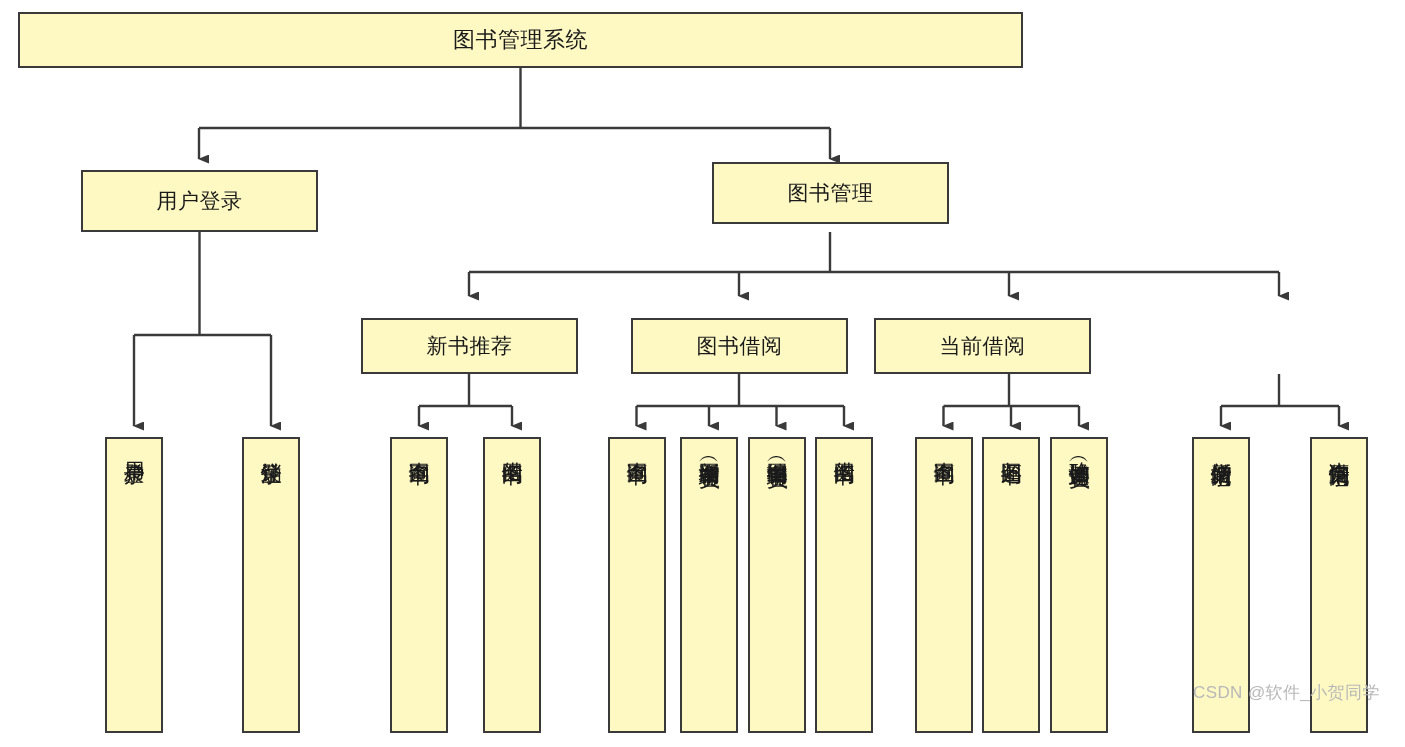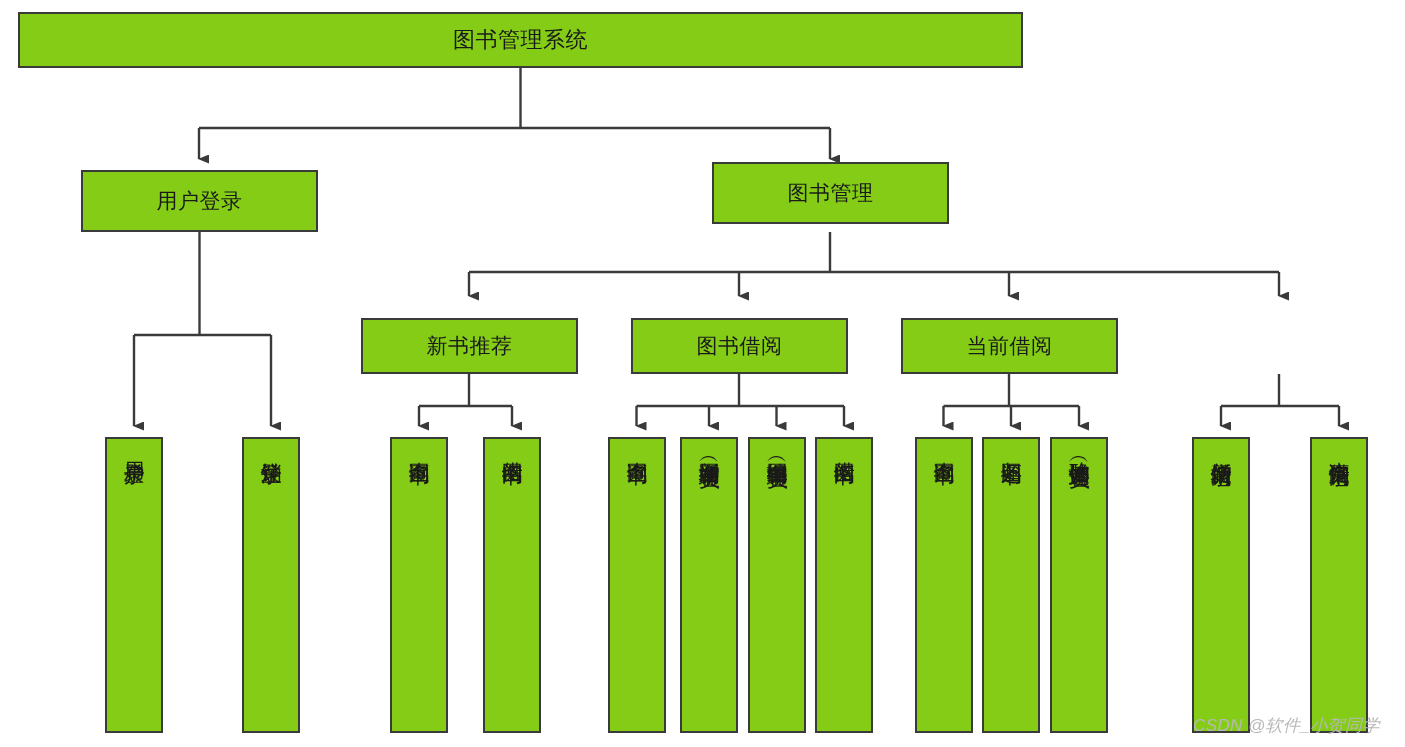--- a/index.html
+++ b/index.html
@@ -21,21 +21,21 @@
   #diagram-svg {
     position: absolute;
     left: 0;
     top: 0;
     width: 1405px;
     height: 747px;
   }
   .node {
     position: absolute;
     box-sizing: border-box;
-    background: #84cc16;
+    background: #fef9c3;
     border: 2px solid #3a3a3a;
     display: flex;
     align-items: center;
     justify-content: center;
     text-align: center;
     color: #1a1a1a;
   }
   .node-label {
     display: block;
     line-height: 1.18;
@@ -54,27 +54,26 @@
     text-orientation: upright;
     font-size: 21px;
     line-height: 1.06;
     letter-spacing: 1px;
   }
   .node.root .node-label { font-size: 22px; }
 
   .watermark {
     position: absolute;
     left: 1193px;
-    top: 714px;
+    top: 681px;
     font-size: 17px;
     color: #b8b8b8;
     white-space: nowrap;
     letter-spacing: 0.4px;
     pointer-events: none;
-    font-style: italic;
   }
 </style>
 </head>
 <body>
 
 <div id="diagram-root">
 
   <svg id="diagram-svg" viewBox="0 0 1405 747" xmlns="http://www.w3.org/2000/svg">
     <defs>
       <marker id="arrowhead" markerWidth="9" markerHeight="11" refX="4.5" refY="10" orient="auto" markerUnits="userSpaceOnUse">
@@ -135,21 +134,21 @@
   <div class="node horizontal" style="left:712px; top:162px; width:237px; height:62px;">
     <span class="node-label">图书管理</span>
   </div>
 
   <div class="node horizontal" style="left:631px; top:318px; width:217px; height:56px;">
     <span class="node-label">图书借阅</span>
   </div>
   <div class="node horizontal" style="left:361px; top:318px; width:217px; height:56px;">
     <span class="node-label">新书推荐</span>
   </div>
-  <div class="node horizontal" style="left:901px; top:318px; width:217px; height:56px;">
+  <div class="node horizontal" style="left:874px; top:318px; width:217px; height:56px;">
     <span class="node-label">当前借阅</span>
   </div>
 
   <div class="node vertical" style="left:105px; top:437px; width:58px; height:296px;">
     <span class="node-label">用户登录</span>
   </div>
   <div class="node vertical" style="left:242px; top:437px; width:58px; height:296px;">
     <span class="node-label">注销登录</span>
   </div>
 

